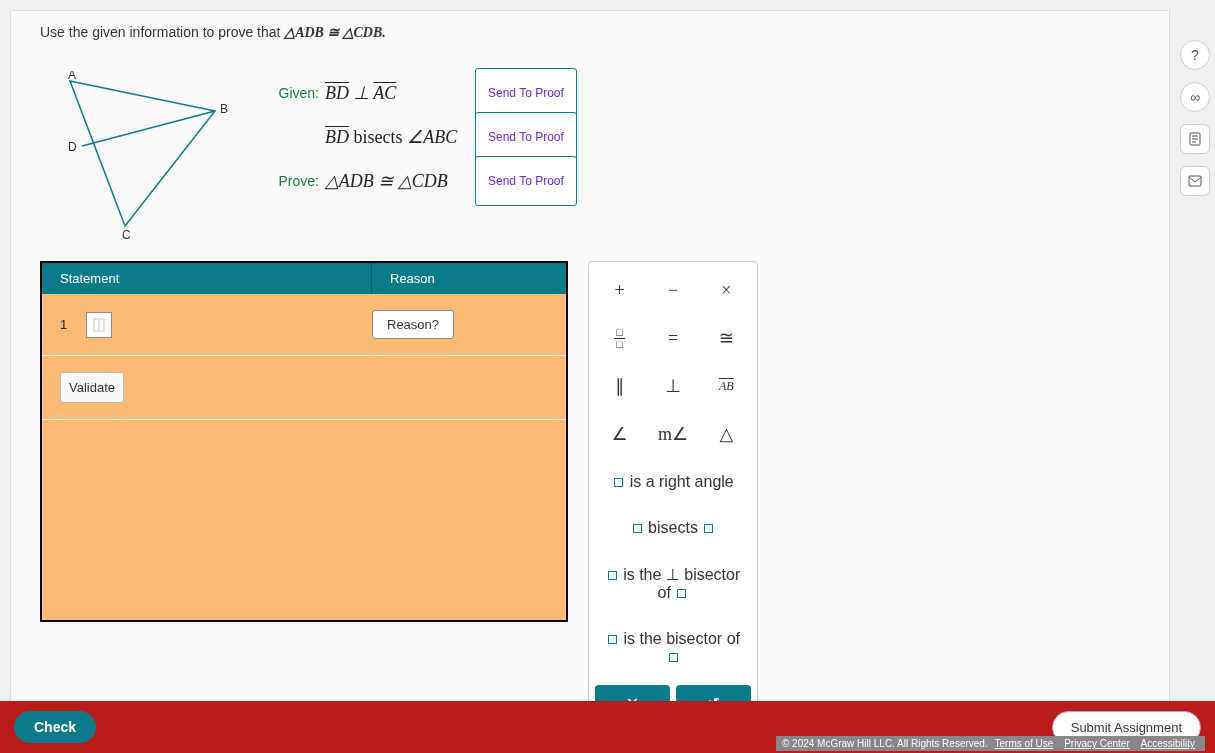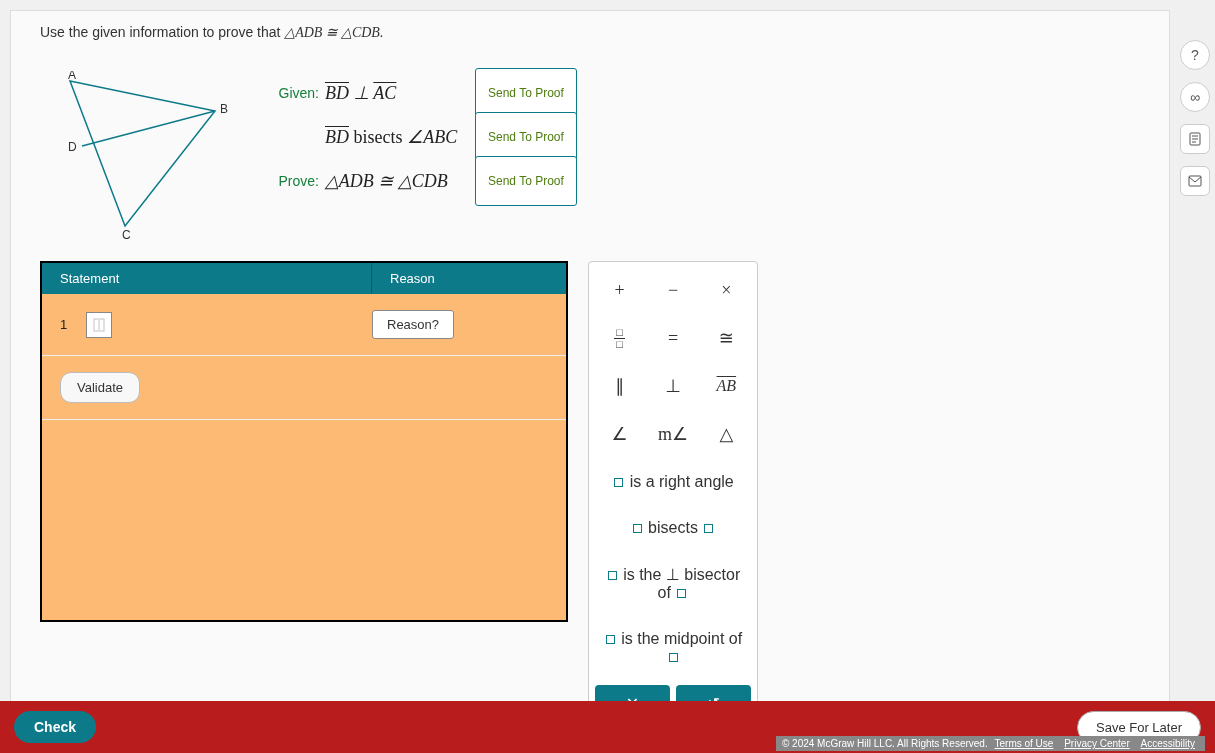--- a/index.html
+++ b/index.html
@@ -18,34 +18,34 @@
     height: 710px;
     margin: 10px;
     padding: 14px 30px;
     position: relative;
     box-shadow: inset 0 0 0 1px #ddd;
   }
   .instruction {
     font-size: 14px;
     color: #333;
   }
-  .instruction .math { font-style: italic; font-family: 'Times New Roman', serif;}
+  .instruction .math { font-style: italic; font-family: 'Times New Roman', serif; font-weight: bold;}
   .tri { font-family: serif; }
   .figure-area {
     display: flex; align-items: flex-start;
     margin-top: 30px; gap: 20px;
   }
   .figure { width: 200px; height: 170px; }
   .given-area { margin-left: 10px; font-family:'Times New Roman',serif; }
   .given-row { display: flex; align-items: center; height: 44px; }
   .given-label { width: 55px; text-align: right; padding-right:6px; font-size:14px; color:#15803d; font-family:Liberation Sans, sans-serif;}
   .math-cell { width: 140px; font-size:18px; font-style: italic;}
   .overline { text-decoration: overline; font-style: italic;}
   .send-btn {
-    border: 1px solid #0d7a8a; color:#4d7c0f; background:#fff;
+    border: 1px solid #0d7a8a; color:#6d28d9; background:#fff;
     padding: 17px 12px; font-size:12px; border-radius:3px; cursor:pointer;
     margin-left: 10px;
   }
   .proof-area {
     margin-top: 20px; display:flex; gap:20px; align-items:flex-start;
   }
   .proof-table {
     width: 528px; border:2px solid #000000; background:#fdba74;
   }
   .pt-header { display:flex; background:#0d7a8a; color:#fff; font-size:13px;}
@@ -60,21 +60,21 @@
   }
   .stmt-input svg { opacity:.5;}
   .reason-btn {
     margin-left: 260px;
     border:1px solid #888; background:#fff; color:#333;
     padding:6px 14px; font-size:13px; border-radius:3px; cursor:pointer;
   }
   .validate-row { padding: 16px 18px; border-bottom:1px solid #eee;}
   .validate-btn {
     border:1px solid #bbb; background:#f8f8f8; color:#333;
-    padding:7px 16px; font-size:13px; border-radius:11px; cursor:pointer;
+    padding:7px 8px; font-size:13px; border-radius:3px; cursor:pointer;
   }
   .pt-body { min-height:200px;}
   .palette {
     width:170px; border:1px solid #ccc; background:#fff; padding:6px; border-radius:4px;
   }
   .pal-grid { display:grid; grid-template-columns:repeat(3,1fr); gap:4px;}
   .pal-btn {
     height:44px; display:flex;align-items:center;justify-content:center;
     background:#fff; border:1px solid transparent; cursor:pointer;
     font-size:18px; font-family:'Times New Roman',serif; color:#333;
@@ -196,30 +196,30 @@
             <span class="frac">
               <span class="t">□</span>
               <span>□</span>
             </span>
           </div>
         <div class="pal-btn">=</div>
         <div class="pal-btn">≅</div>
         <div class="pal-btn">∥</div>
         <div class="pal-btn">⊥</div>
         <div class="pal-btn">
-            <span class="overline" style="font-size:16px;">AB</span>
+            <span class="overline" style="font-size:12px;">AB</span>
           </div>
         <div class="pal-btn">∠</div>
         <div class="pal-btn">m∠</div>
         <div class="pal-btn">△</div>
       </div>
       <div class="pal-wide"><span class="sq"></span> <span>is a right angle</span></div>
       <div class="pal-wide"><span class="sq"></span> <span>bisects</span> <span class="sq"></span></div>
       <div class="pal-wide"><span class="sq"></span> <span>is the ⊥ bisector of</span> <span class="sq"></span></div>
-      <div class="pal-wide"><span class="sq"></span> <span>is the midpoint of</span> <span class="sq"></span></div>
+      <div class="pal-wide"><span class="sq"></span> <span>is the bisector of</span> <span class="sq"></span></div>
       <div class="pal-actions">
         <button class="pal-action">✕</button>
         <button class="pal-action">↺</button>
       </div>
     </div>
   </div>
 </div>
 
 <div class="right-tools">
   <div class="tool-btn">?</div>
@@ -236,21 +236,21 @@
     <svg width="14" height="12" viewBox="0 0 14 12">
         <rect x="1" y="1" width="12" height="10" rx="1" fill="none" stroke="#555"></rect>
         <polyline points="1,2 7,7 13,2" fill="none" stroke="#555"></polyline>
       </svg>
   </div>
 </div>
 
 <div class="bottom-bar">
   <button class="check-btn">Check</button>
   <div class="right-btns">
-    <button class="pill-btn">Save For Later</button>
+    <button class="pill-btn">Submit Assignment</button>
   </div>
 </div>
 
 <div class="copyright">
   <span>© 2024 McGraw Hill LLC. All Rights Reserved.</span>
   <a>Terms of Use</a>
   <a>Privacy Center</a>
   <a>Accessibility</a>
 </div>
 

